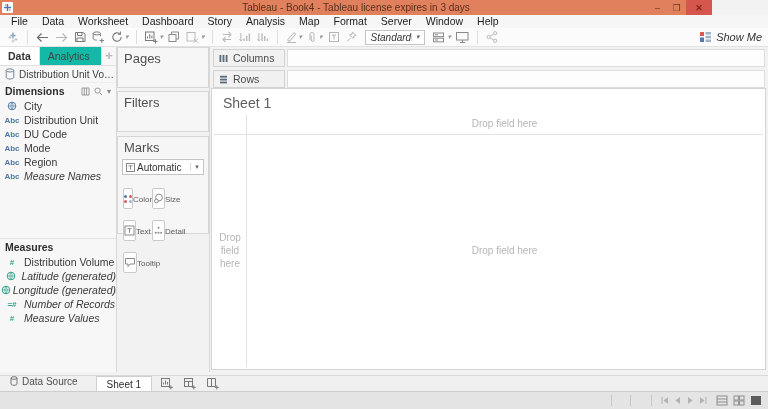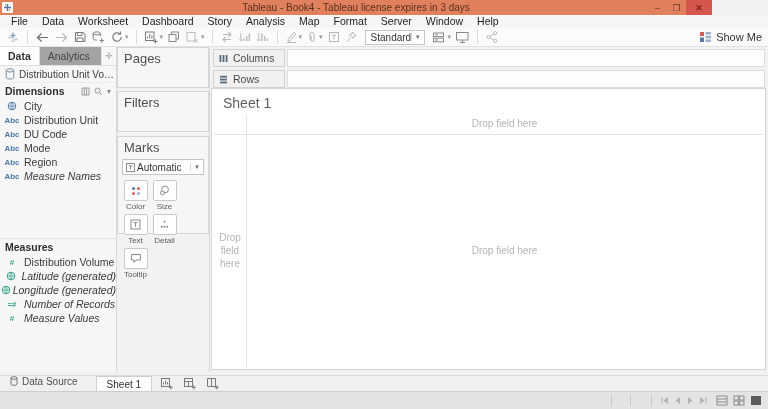--- a/index.html
+++ b/index.html
@@ -12,39 +12,39 @@
   .win-title { position:absolute; left:0; right:0; text-align:center; font-size:10px; color:#59301f; line-height:15px; }
   .win-controls { margin-left:auto; display:flex; height:15px; align-items:stretch; position:relative; }
   .win-btn { width:19px; display:flex; align-items:center; justify-content:center; font-size:9px; color:#6b3522; cursor:default; }
   .win-btn.close { width:26px; background:#d5564c; color:#7e2619; font-weight:bold; }
 
   
   .menubar { position:absolute; top:15px; left:0; width:768px; height:13px; background:#f6f6f6; display:flex; align-items:center; padding-left:4px; }
   .menu-item { font-size:10.5px; color:#1d1d1d; padding:0 7px; line-height:13px; }
 
   
-  .toolbar { position:absolute; top:28px; left:0; width:768px; height:19px; background:#fbfbfb; border-bottom:1px solid #e2e2e2; display:flex; align-items:center; padding:0 6px 0 4px; }
+  .toolbar { position:absolute; top:28px; left:0; width:768px; height:19px; background:#fbfbfb; border-bottom:1px solid #e2e2e2; display:flex; align-items:center; padding:0 6px 0 4px;font-style:italic; }
   .tbtn { display:inline-flex; align-items:center; justify-content:center; height:17px; padding:0 2px; }
   .tsep { width:1px; height:14px; background:#ddd; margin:0 5px; }
   .caret { font-size:7px; color:#999; margin-left:1px; }
   .fit-select { display:inline-flex; align-items:center; width:60px; height:15px; background:#fff; border:1px solid #c6c6c6; margin:0 5px; }
   .fit-select .fit-label { flex:1; font-size:10px; color:#333; padding-left:5px; }
   .fit-select .fit-caret { width:13px; border-left:1px solid #d8d8d8; text-align:center; font-size:7px; color:#666; }
   .showme { margin-left:auto; display:inline-flex; align-items:center; gap:4px; }
   .showme-label { font-size:11px; color:#333; }
 
   
   .main { position:absolute; top:47px; left:0; width:768px; height:325px; background:#f2f2f2; }
 
   
   .data-panel { position:absolute; top:0; left:0; width:117px; height:325px; background:#f7f7f7; border-right:1px solid #d8d8d8; display:flex; flex-direction:column; }
   .dp-tabs { display:flex; height:19px; border-bottom:1px solid #e0e0e0; align-items:stretch; }
   .dp-tab { display:flex; align-items:center; padding:0 8px; font-size:10.5px; color:#333; }
   .dp-tab.active { background:#ffffff; font-weight:bold; border-right:1px solid #e0e0e0; }
-  .dp-tab.inactive { background:#a3a3a3; color:#444; border-right:1px solid #e0e0e0; flex:1; }
+  .dp-tab.inactive { background:#14b8a6; color:#444; border-right:1px solid #e0e0e0; flex:1; }
   .dp-tab-extra { width:14px; display:flex; align-items:center; justify-content:center; color:#9a9a9a; font-size:9px; }
   .ds-row { height:17px; display:flex; align-items:center; gap:4px; padding-left:5px; border-bottom:1px solid #eee; }
   .ds-label { font-size:10px; color:#3f3f3f; white-space:nowrap; overflow:hidden; text-overflow:ellipsis; width:96px; }
   .sec-header { height:16px; display:flex; align-items:center; padding:0 5px; }
   .sec-title { font-size:10.5px; font-weight:bold; color:#2e2e2e; flex:1; }
   .hdr-icons { display:flex; align-items:center; gap:4px; color:#8a8a8a; }
   .field-row { height:14px; display:flex; align-items:center; }
   .f-icon { width:24px; display:flex; justify-content:center; align-items:center; font-size:8px; font-weight:bold; }
   .f-icon.dim { color:#4e79a7; }
   .f-icon.mea { color:#35a08b; }
@@ -57,21 +57,21 @@
   .card { position:absolute; left:0; right:0; border:1px solid #d6d6d6; background:#f6f6f6; }
   .card-label { font-size:13px; color:#4f4f4f; padding:3px 6px; }
   .card.pages { top:0; height:41px; }
   .card.filters { top:44px; height:41px; }
   .card.marks { top:89px; height:98px; }
   .mark-select { display:flex; align-items:center; height:16px; background:#fff; border:1px solid #c4c4c4; margin:1px 4px 0 4px; }
   .mark-select .ms-icon { width:14px; display:flex; justify-content:center; color:#777; }
   .mark-select .ms-label { flex:1; font-size:10px; color:#333; }
   .mark-select .ms-caret { width:13px; border-left:1px solid #d8d8d8; text-align:center; font-size:7px; color:#666; }
   .mark-btn-grid { display:flex; flex-wrap:wrap; gap:3px 4px; padding:5px 4px 0 5px; }
-  .mark-btn-cell { width:25px; display:flex; flex-direction:column; align-items:center; }
+  .mark-btn-cell { width:25px; display:flex; flex-direction:row; align-items:center;margin-top:8px; }
   .mark-btn { width:24px; height:21px; background:#fff; border:1px solid #c9c9c9; border-radius:2px; display:flex; align-items:center; justify-content:center; }
   .mark-btn-label { font-size:8px; color:#5c5c5c; margin-top:1px; }
   .dot { width:3px; height:3px; border-radius:50%; display:inline-block; }
 
   
   .view-area { position:absolute; top:0; left:210px; width:558px; height:325px; }
   .shelf-row { position:absolute; left:3px; right:3px; height:18px; display:flex; }
   .shelf-row.columns { top:2px; }
   .shelf-row.rows { top:23px; }
   .shelf-head { width:72px; background:#f1f1f1; border:1px solid #d2d2d2; display:flex; align-items:center; gap:5px; padding-left:5px;text-align:right; }

